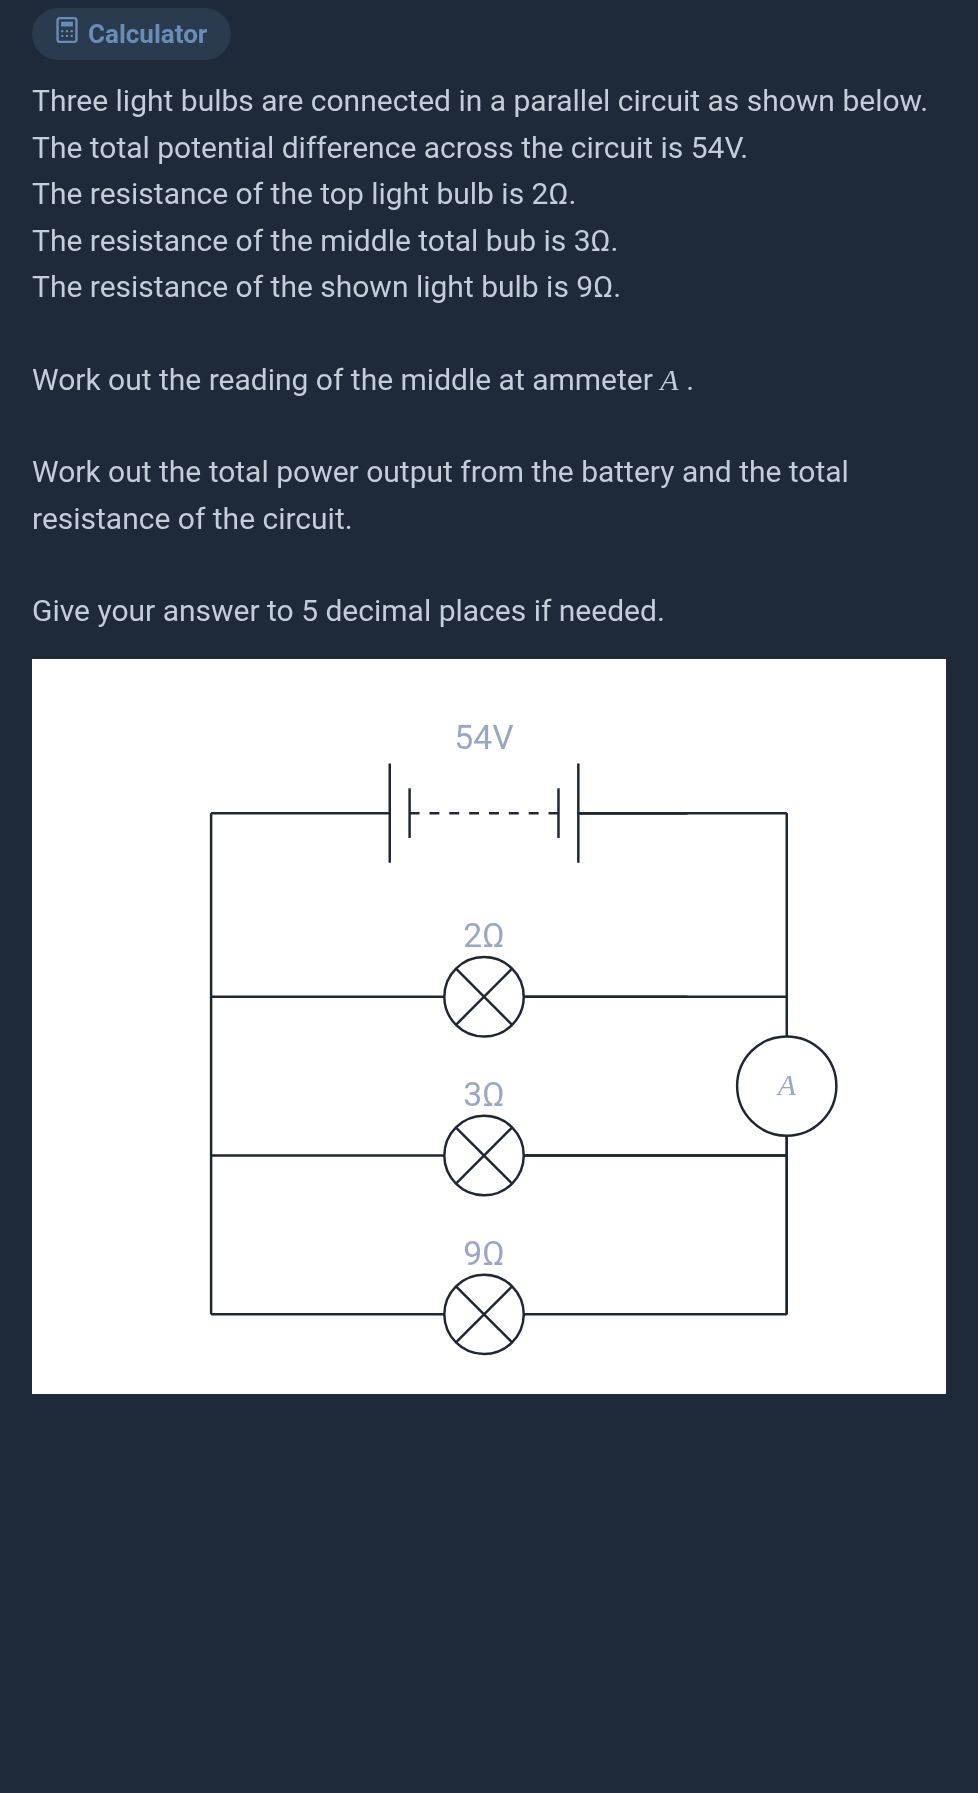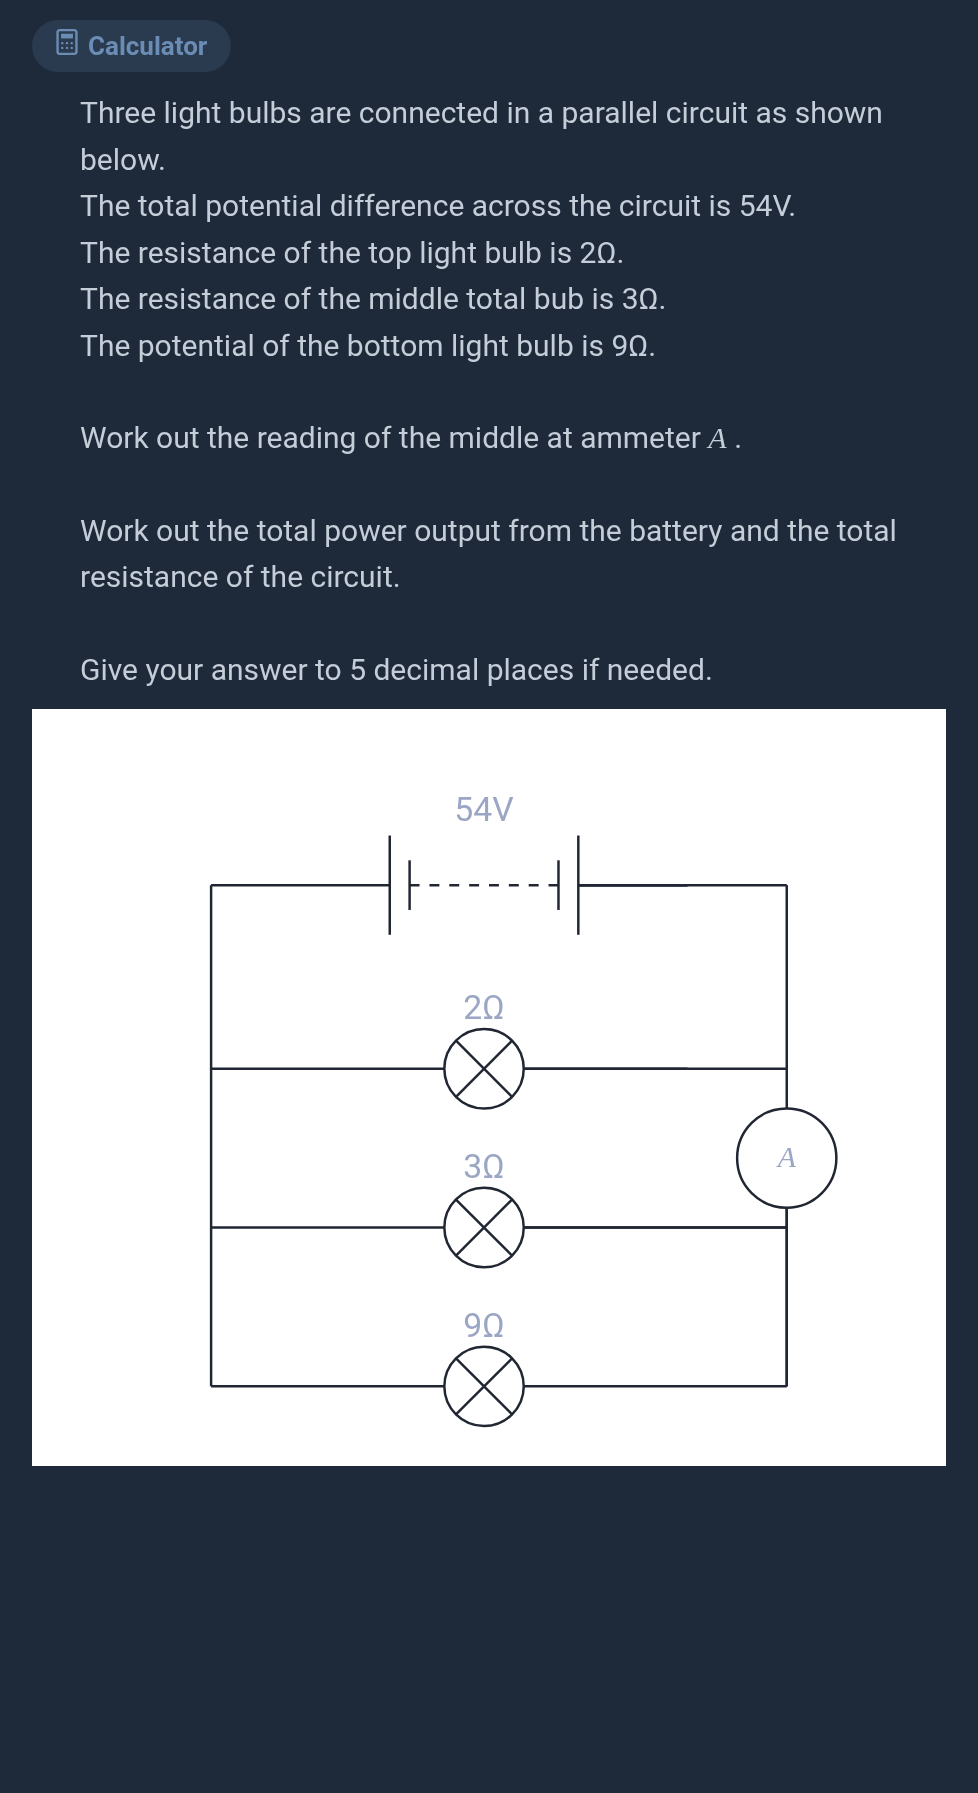--- a/index.html
+++ b/index.html
@@ -15,31 +15,31 @@
   .calc-badge {
     display: inline-flex;
     align-items: center;
     gap: 10px;
     background: #2a3a4f;
     color: #6b8db5;
     font-weight: 700;
     font-size: 26px;
     padding: 6px 24px;
     border-radius: 999px;
-    margin-top: 20px;
+    margin-top: 8px;
     margin-bottom: 18px;
   }
   .calc-badge svg { width: 22px; height: 26px; }
-  .para { margin-bottom: 0; margin-left: 48px; }
+  .para { margin-bottom: 0; }
   .spacer { height: 46px; }
   .italic-var { font-style: italic; font-family: Georgia, 'Times New Roman', serif; }
   .diagram-box {
     background: #ffffff;
-    margin-top: 16px;
-    padding: 62px 60px 0 60px;
+    margin-top: 24px;
+    padding: 40px 60px 0 60px;
   }
   .diagram-box svg { display: block; width: 100%; height: auto; }
   .diag-label {
     fill: #9aa6c4;
     font-size: 34px;
     font-family: -apple-system, BlinkMacSystemFont, "Segoe UI", Roboto, sans-serif;
     text-anchor: middle;
   }
   .diag-var {
     fill: #9aa6c4;
@@ -70,21 +70,21 @@
       <circle cx="13" cy="16" r="1" fill="#6b8db5" stroke="none"></circle>
     </svg>
   </span>
   <span>Calculator</span>
 </div>
 
 <p class="para">Three light bulbs are connected in a parallel circuit as shown below.</p>
 <p class="para">The total potential difference across the circuit is 54V.</p>
 <p class="para">The resistance of the top light bulb is 2Ω.</p>
 <p class="para">The resistance of the middle total bub is 3Ω.</p>
-<p class="para">The potential of the bottom light bulb is 9Ω.</p>
+<p class="para">The resistance of the shown light bulb is 9Ω.</p>
 
 <div class="spacer"></div>
 
 <p class="para">
   <span>Work out the reading of the middle at ammeter </span><span class="italic-var">A</span><span> .</span>
 </p>
 
 <div class="spacer"></div>
 
 <p class="para">Work out the total power output from the battery and the total resistance of the circuit.</p>

